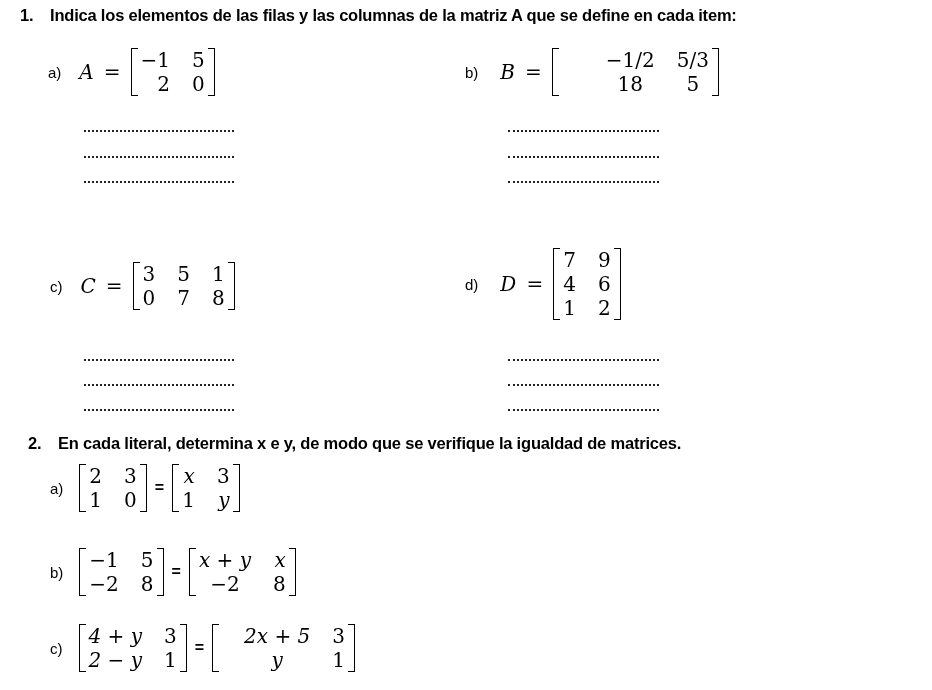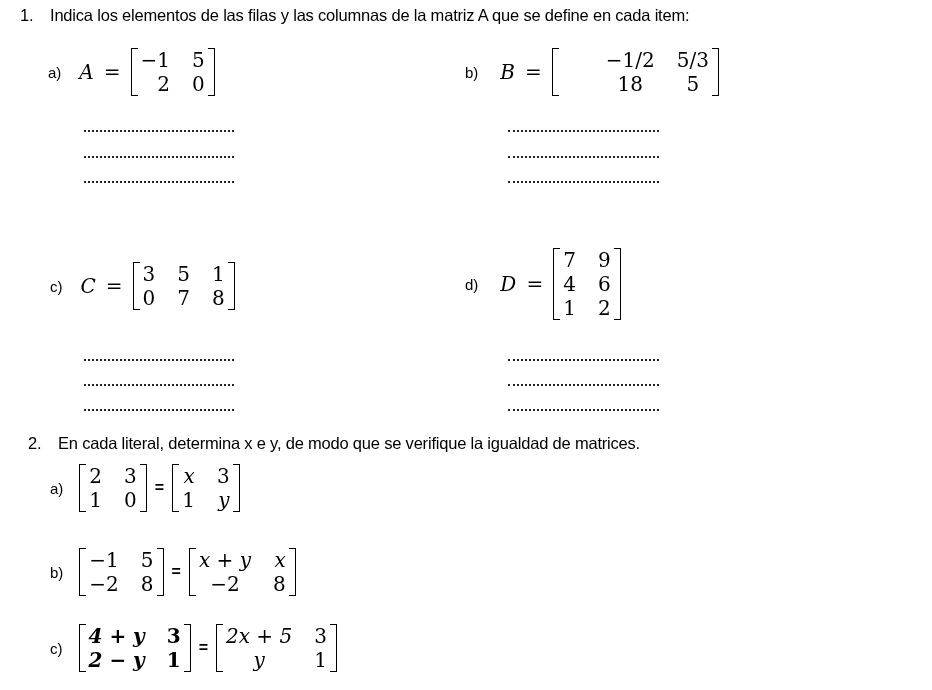--- a/index.html
+++ b/index.html
@@ -1,18 +1,18 @@
 <!DOCTYPE html>
 <html><head>
 <meta charset="utf-8">
 <style>
   html, body { margin:0; padding:0; background:#fff; }
   body { width:932px; height:690px; position:relative; overflow:hidden; color:#000; font-family:"Liberation Sans", sans-serif; }
   .abs { position:absolute; }
-  .heading { font-weight:normal; font-size:16.5px; white-space:nowrap; letter-spacing:-0.2px; }
+  .heading { font-weight:bold; font-size:16.5px; white-space:nowrap; letter-spacing:-0.2px; }
   .heading .num { display:inline-block; width:30px; }
   .lbl { font-size:15px; white-space:nowrap; }
   .math { font-family:"DejaVu Serif", serif; font-size:20px; white-space:nowrap; }
   .var { font-style:italic; }
   .eq { font-family:"DejaVu Serif", serif; font-size:20px; }
   .smalleq { font-family:"Liberation Sans", sans-serif; font-size:16px; font-weight:bold; }
   .matrix { display:inline-flex; align-items:stretch; vertical-align:middle; }
   .br { width:6px; border:1.5px solid #000; }
   .br.l { border-right:none; }
   .br.r { border-left:none; }
@@ -162,32 +162,32 @@
       <span class="cell">8</span>
     </span>
     <span class="br r"></span>
   </span>
 </div>
 
 <div class="row" style="left:50px;top:624px;gap:8px;">
   <span class="lbl" style="margin-right:8px">c)</span>
   <span class="matrix">
     <span class="br l"></span>
-    <span class="cells" style="grid-template-columns:auto auto;font-weight:bold;">
+    <span class="cells" style="grid-template-columns:auto auto;">
       <span class="cell var" style="text-align:left">4 + y</span>
       <span class="cell">3</span>
       <span class="cell var" style="text-align:left">2 − y</span>
       <span class="cell">1</span>
     </span>
     <span class="br r"></span>
   </span>
   <span class="smalleq">=</span>
   <span class="matrix">
     <span class="br l"></span>
-    <span class="cells" style="grid-template-columns:auto auto;">
+    <span class="cells" style="grid-template-columns:auto auto;margin-left:22px;">
       <span class="cell c var">2x + 5</span>
       <span class="cell">3</span>
       <span class="cell c var">y</span>
       <span class="cell">1</span>
     </span>
     <span class="br r"></span>
   </span>
 </div>
 
 </body></html>

